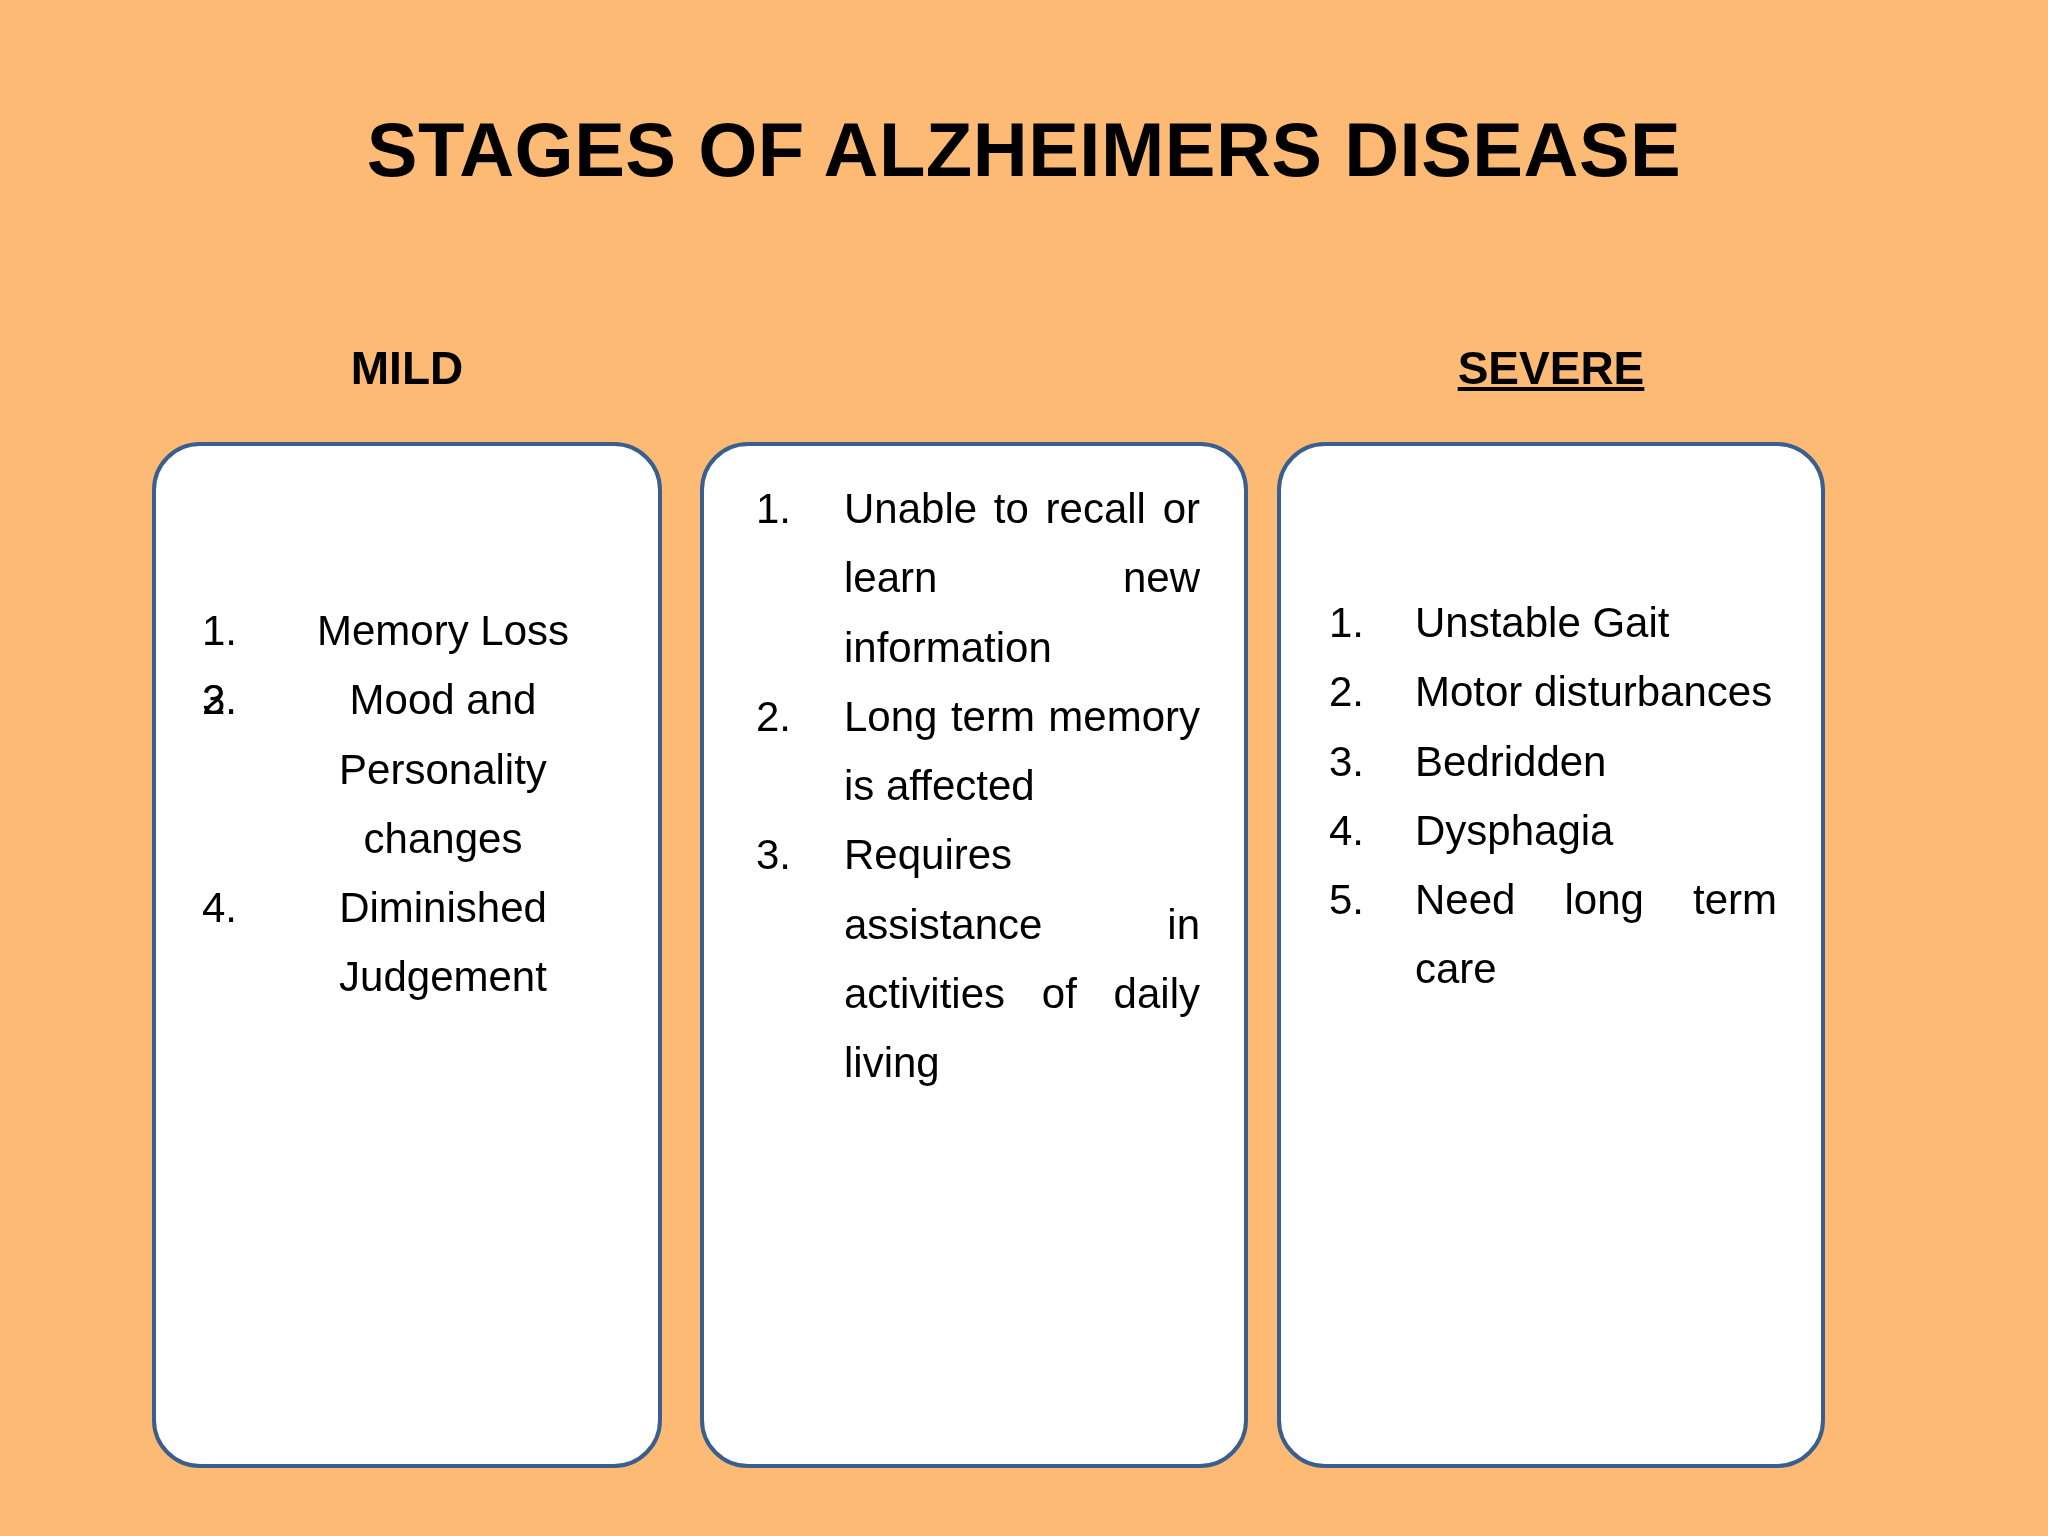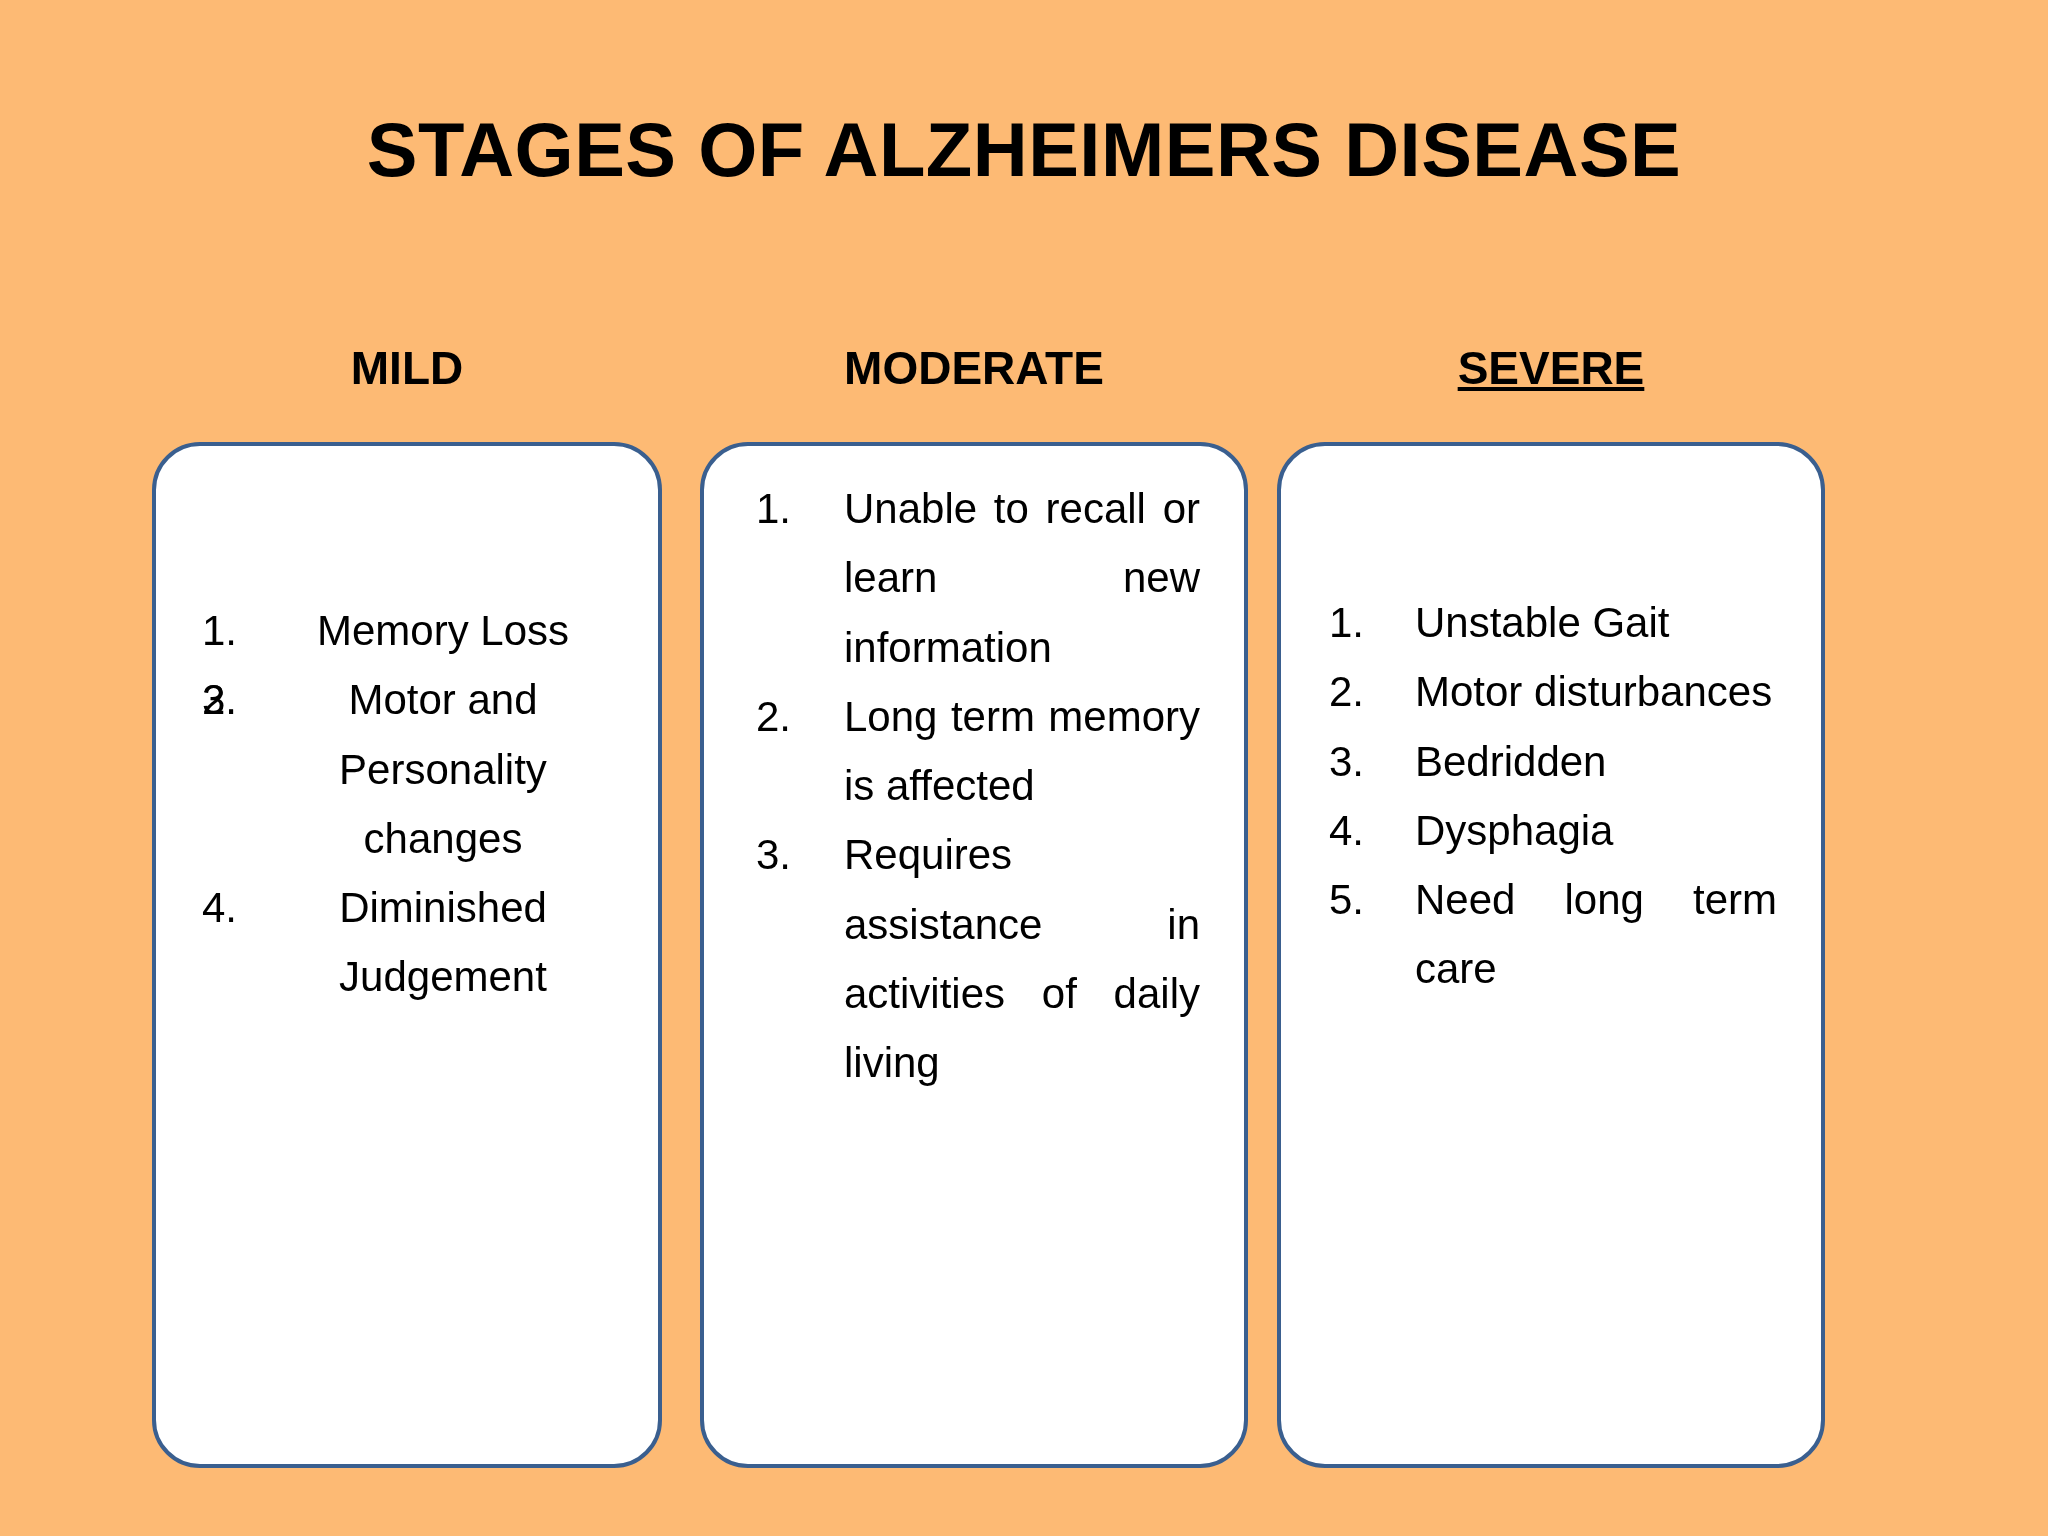--- a/index.html
+++ b/index.html
@@ -121,37 +121,36 @@
 </style>
 </head>
 <body>
 
 <div id="slide">
 
   <div class="title">STAGES OF ALZHEIMERS DISEASE</div>
 
   <div class="headers">
     <div class="col-header h1">MILD</div>
-    <div class="col-header h2">MODERATE</div>
     <div class="col-header h3">SEVERE</div>
   </div>
 
   <div class="box b1">
     <div class="box-inner">
       <ol class="stage-list">
         <li>
           <span class="li-num">1.</span>
           <span class="li-text">Memory Loss</span>
         </li>
         <li>
           <span class="li-num">2.</span>
         </li>
         <li>
           <span class="li-num">3.</span>
-          <span class="li-text">Motor and Personality changes</span>
+          <span class="li-text">Mood and Personality changes</span>
         </li>
         <li>
           <span class="li-num">4.</span>
           <span class="li-text">Diminished Judgement</span>
         </li>
       </ol>
     </div>
   </div>
 
   <div class="box b2">

